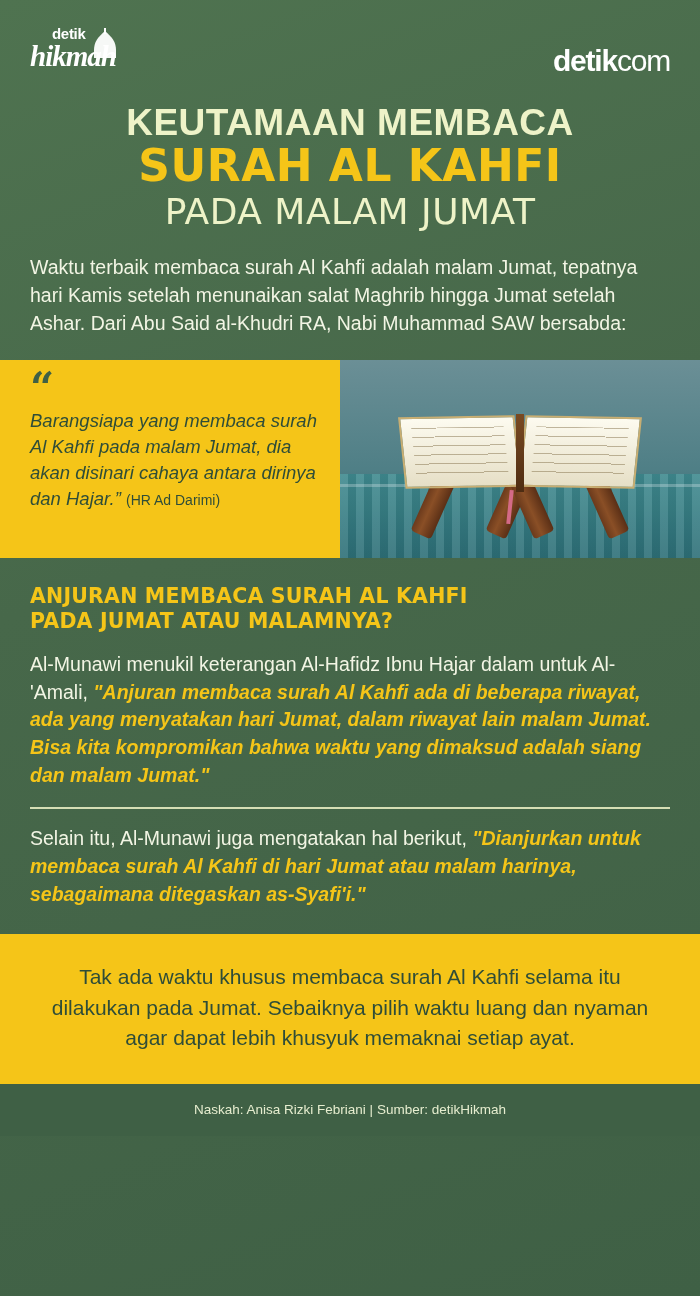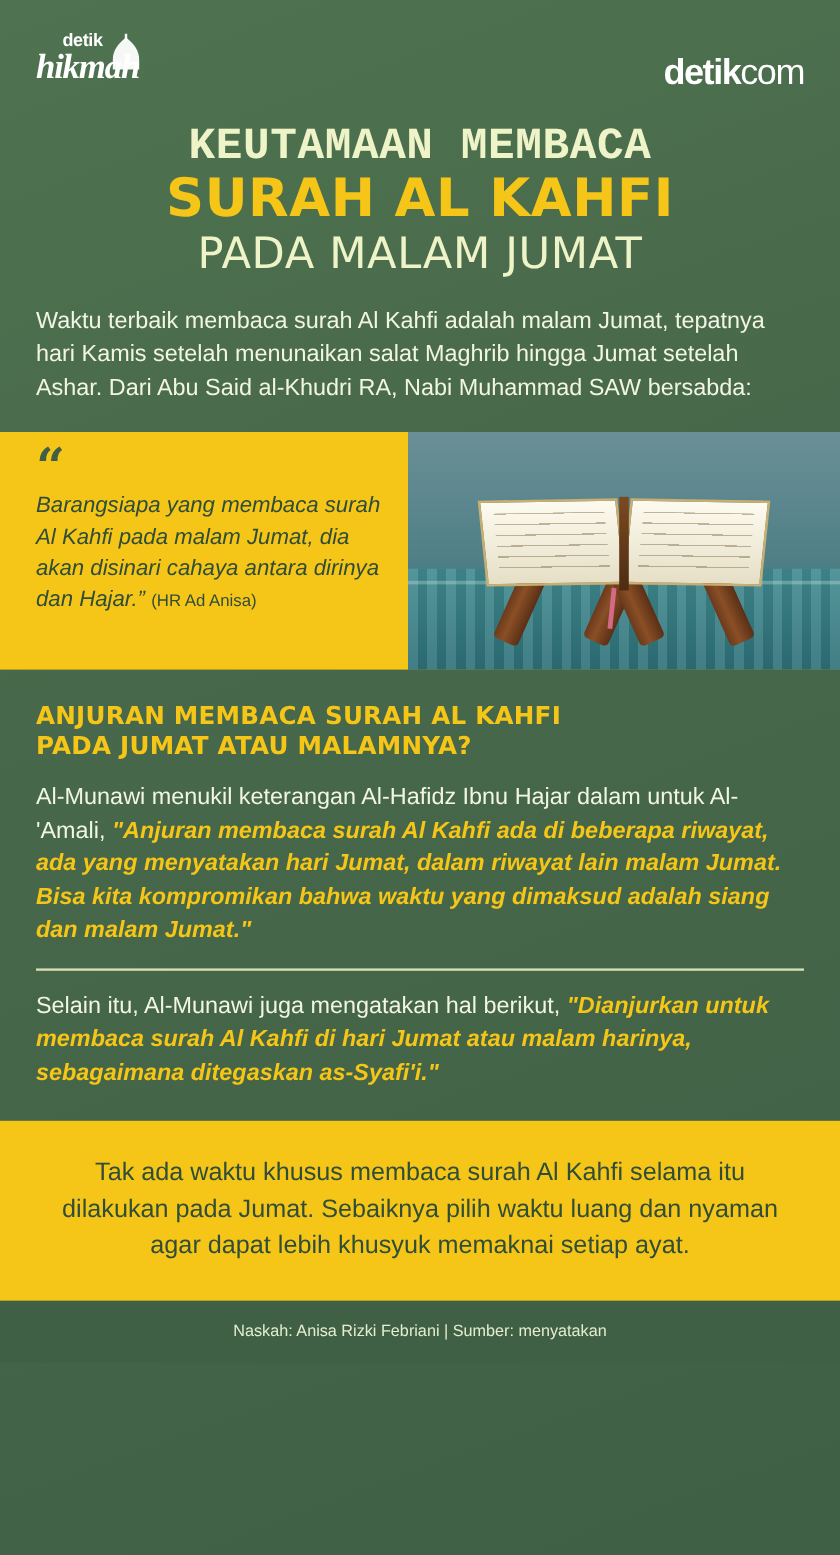--- a/index.html
+++ b/index.html
@@ -55,21 +55,21 @@
   }
   .logo-detikcom .com { font-weight: normal; }
 
   
   .title-block {
     text-align: center;
     margin-top: 26px;
     padding: 0 24px;
   }
   .title-l1 {
-    font-family: Liberation Mono, monospace;
+    font-family: Liberation Sans, sans-serif;
     font-size: 37px;
     font-weight: bold;
     color: #eef3c8;
     letter-spacing: 0.5px;
     line-height: 1.05;
     text-transform: uppercase;
   }
   .title-l2 {
     font-family: "DejaVu Sans", sans-serif;
     font-size: 44px;
@@ -280,21 +280,21 @@
     <div class="title-l3">PADA MALAM JUMAT</div>
   </div>
 
   <p class="intro">Waktu terbaik membaca surah Al Kahfi adalah malam Jumat, tepatnya hari Kamis setelah menunaikan salat Maghrib hingga Jumat setelah Ashar. Dari Abu Said al-Khudri RA, Nabi Muhammad SAW bersabda:</p>
 
   <div class="quote-band">
     <div class="quote-left">
       <div class="quote-mark">“</div>
       <div class="quote-text">
         <span>Barangsiapa yang membaca surah Al Kahfi pada malam Jumat, dia akan disinari cahaya antara dirinya dan Hajar.”</span>
-        <span class="quote-src">(HR Ad Anisa)</span>
+        <span class="quote-src">(HR Ad Darimi)</span>
       </div>
     </div>
     <div class="quote-photo">
       <div class="carpet"></div>
       <div class="rehal">
         <div class="bar c"></div>
         <div class="bar d"></div>
         <div class="bar a"></div>
         <div class="bar b"></div>
       </div>
@@ -324,16 +324,16 @@
 
   <p class="para">
     <span>Selain itu, Al-Munawi juga mengatakan hal berikut, </span><span class="quoted">"Dianjurkan untuk membaca surah Al Kahfi di hari Jumat atau malam harinya, sebagaimana ditegaskan as-Syafi'i."</span>
   </p>
 
   <div class="conclusion">
     <p>Tak ada waktu khusus membaca surah Al Kahfi selama itu dilakukan pada Jumat. Sebaiknya pilih waktu luang dan nyaman agar dapat lebih khusyuk memaknai setiap ayat.</p>
   </div>
 
   <div class="footer">
-    <span>Naskah: Anisa Rizki Febriani | Sumber: menyatakan</span>
+    <span>Naskah: Anisa Rizki Febriani | Sumber: detikHikmah</span>
   </div>
 
 </div>
 
 </body></html>

